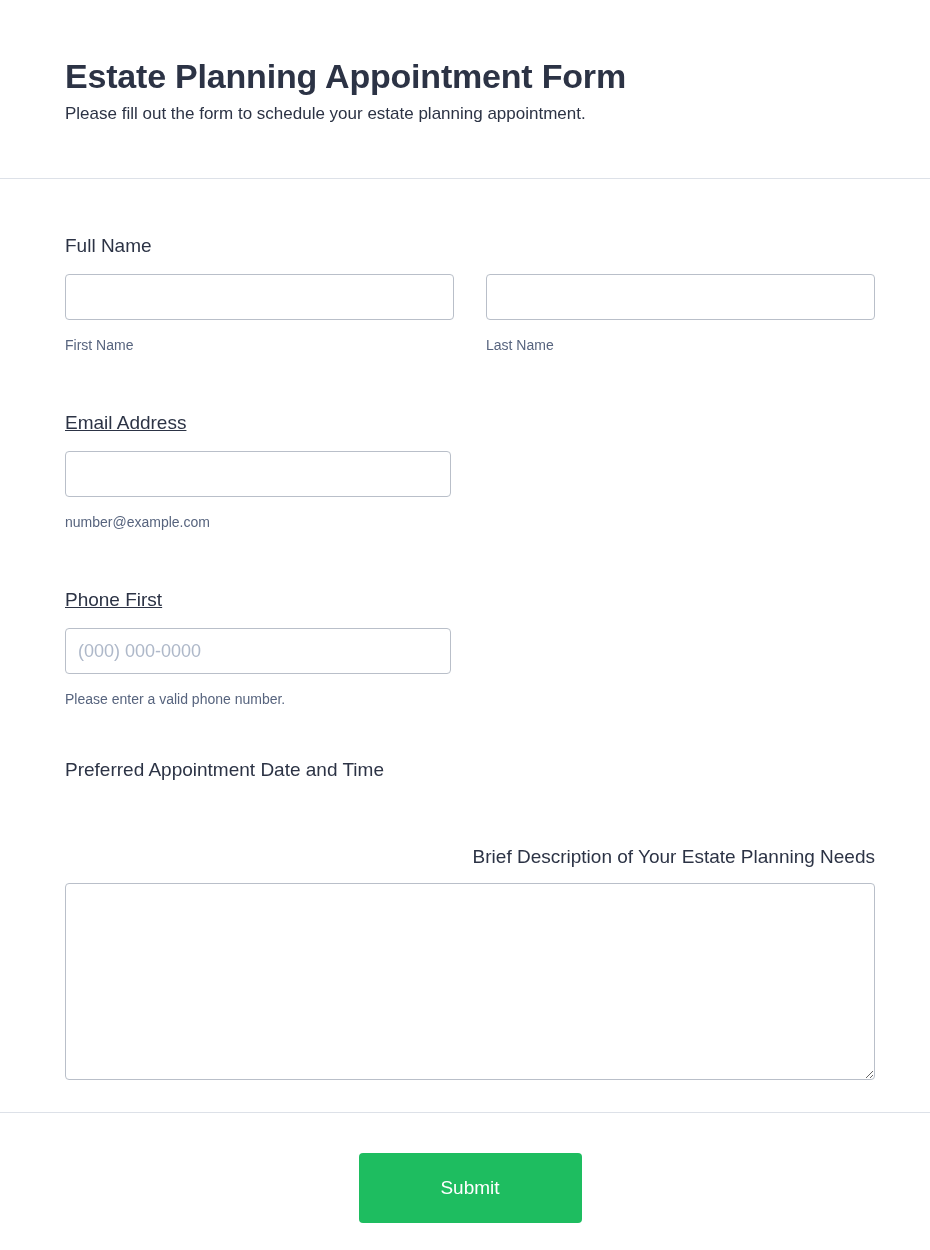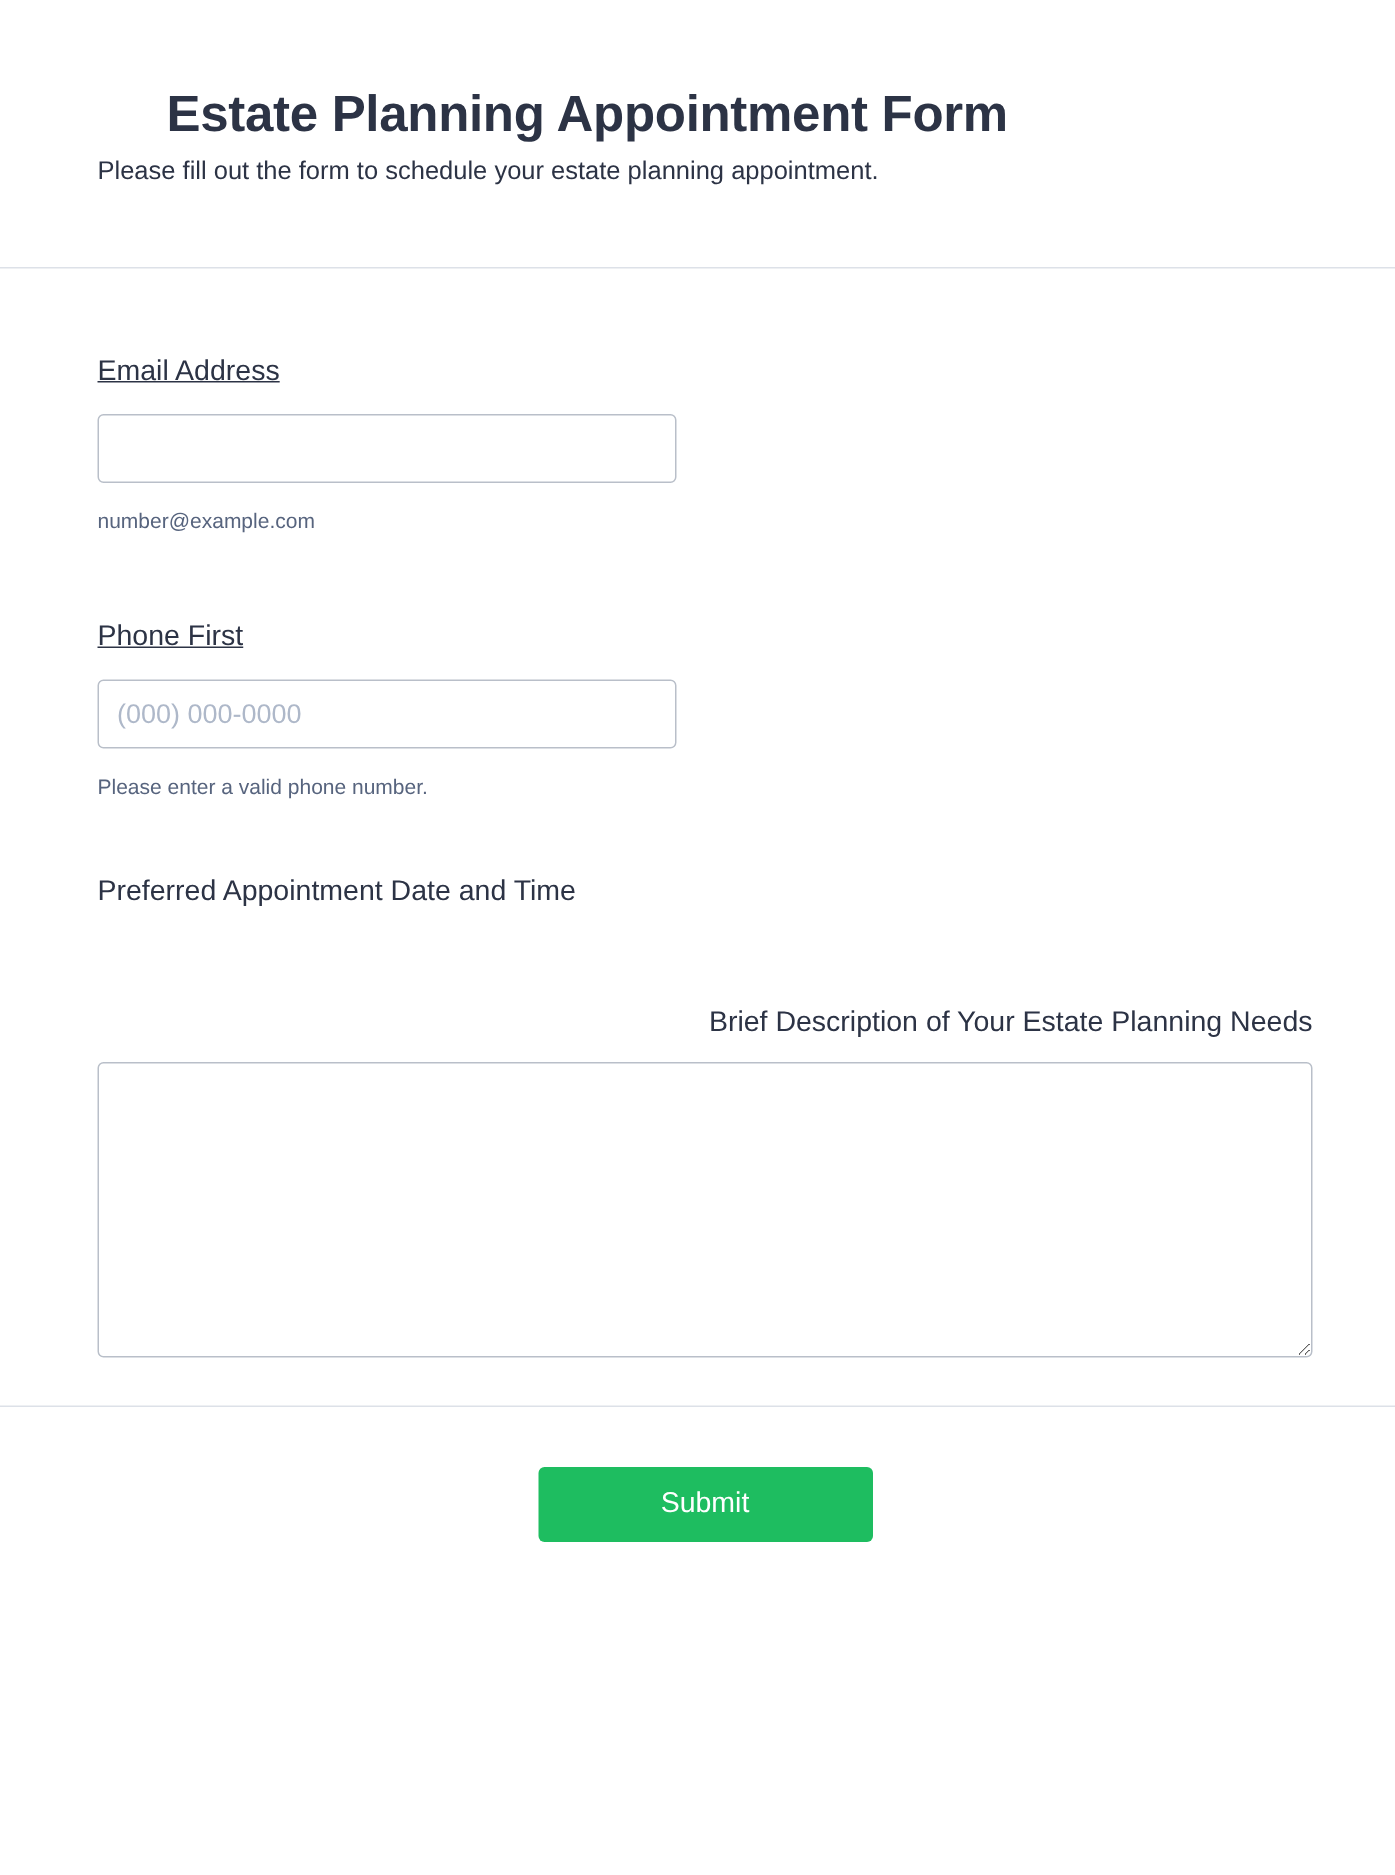--- a/index.html
+++ b/index.html
@@ -17,21 +17,20 @@
   .form-header {
     padding: 54px 55px 52px 65px;
     border-bottom: 1px solid #dde1e8;
   }
   .form-title {
     font-size: 34px;
     line-height: 44px;
     font-weight: 700;
     color: #2c3345;
     letter-spacing: -0.2px;
-    margin-left: 46px;
   }
   .form-subtitle {
     margin-top: 4px;
     font-size: 17px;
     line-height: 24px;
     color: #2c3345;
   }
   
   .form-body {
     padding: 0 55px 0 65px;
@@ -97,21 +96,21 @@
   
   .form-footer {
     margin-top: 32px;
     border-top: 1px solid #dde1e8;
     padding: 40px 55px 49px 65px;
     text-align: center;
   }
   .submit-button {
     display: inline-block;
     width: 223px;
-    height: 50px;
+    height: 70px;
     background: #1ebd60;
     color: #ffffff;
     border: none;
     border-radius: 4px;
     font-family: "Liberation Sans", sans-serif;
     font-size: 19px;
     font-weight: 500;
     cursor: pointer;
   }
 </style>
@@ -120,20 +119,33 @@
 
 <div class="page">
 
   <div class="form-header">
     <h1 class="form-title">Estate Planning Appointment Form</h1>
     <div class="form-subtitle">Please fill out the form to schedule your estate planning appointment.</div>
   </div>
 
   <div class="form-body">
 
+    <div>
+      <div class="field-label mt-55">Full Name</div>
+      <div class="input-row">
+        <div class="input-col">
+          <input type="text" class="text-input" value="" style="">
+          <div class="sublabel">First Name</div>
+        </div>
+        <div class="input-col">
+          <input type="text" class="text-input" value="" style="">
+          <div class="sublabel">Last Name</div>
+        </div>
+      </div>
+    </div>
 
     <div>
       <div class="field-label mt-49">Email Address</div>
       <div class="input-row">
         <input type="text" class="text-input half-input" value="" style="">
       </div>
       <div class="sublabel">number@example.com</div>
     </div>
 
     <div>

